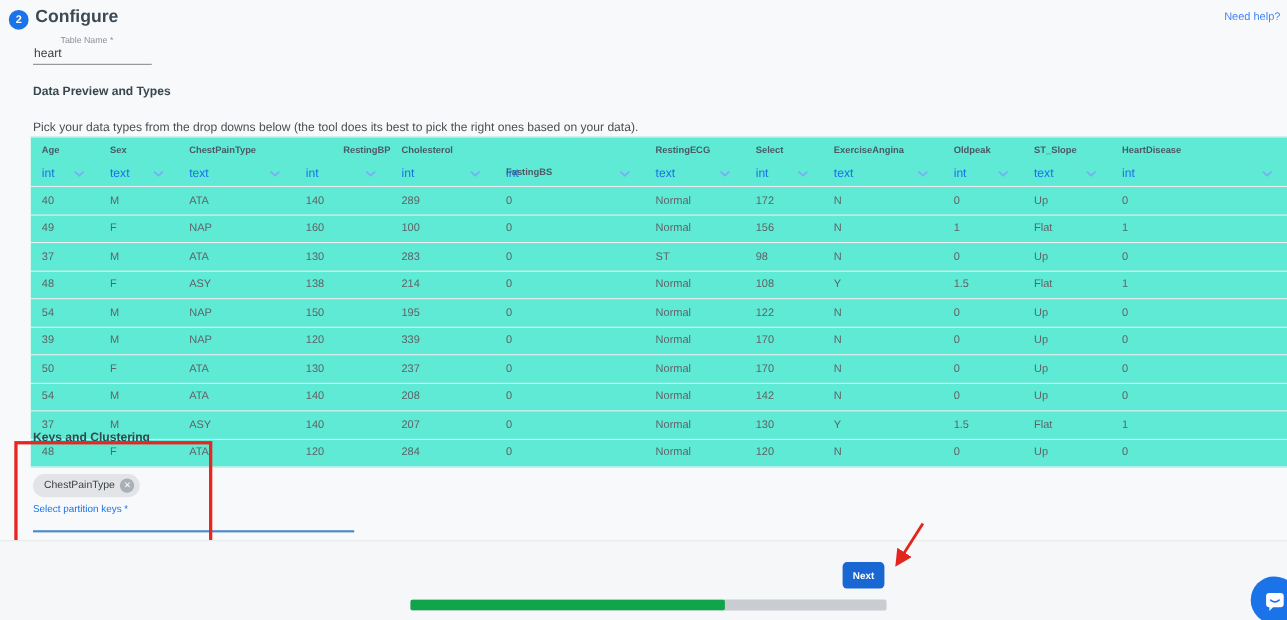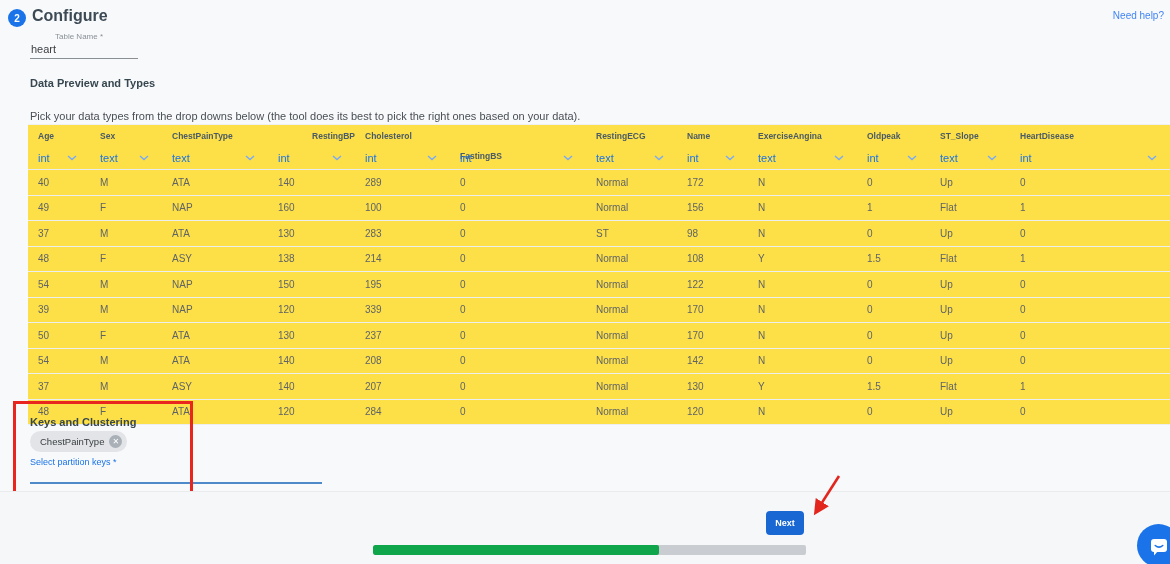--- a/index.html
+++ b/index.html
@@ -15,32 +15,32 @@
   
   .field-label{position:absolute;left:31px;top:32px;font-size:8px;color:#8a9096;margin-left:24px;}
   .field-value{position:absolute;left:31px;top:43px;font-size:11px;color:#3c4043;}
   .field-underline{position:absolute;left:30px;top:58px;width:108px;height:1px;background:#8a8f94;}
 
   .section-heading{font-size:11px;font-weight:bold;color:#37474f;}
   .preview-heading{position:absolute;left:30px;top:77px;}
   .instruction{position:absolute;left:30px;top:110px;font-size:11px;color:#4a4f55;}
 
   
-  .dtable{position:absolute;left:28px;top:124px;width:1142px;background:#fde047;border-top:1px solid #eef0f2;}
+  .dtable{position:absolute;left:28px;top:124px;width:1142px;background:#5eead4;border-top:1px solid #eef0f2;}
   .thead,.ddrow,.tr{display:flex;}
   .thead{height:21px;align-items:center;}
   .th{box-sizing:border-box;padding-left:10px;font-size:8.5px;font-weight:bold;color:#4a5a66;}
   .ddrow{height:23px;align-items:center;border-bottom:1px solid #e9ebee;}
   .dd{box-sizing:border-box;padding-left:10px;padding-right:13px;display:flex;align-items:center;justify-content:space-between;cursor:pointer;}
   .ddv{font-size:11px;color:#1a73e8;}
   .tr{height:24.5px;align-items:center;border-bottom:1px solid #eceef0;}
   .td{box-sizing:border-box;padding-left:10px;font-size:10px;color:#5f6368;}
 
   
-  .keys-heading{position:absolute;left:30px;top:416px;}
+  .keys-heading{position:absolute;left:30px;top:392px;}
   .chip{position:absolute;left:30px;top:431px;height:21px;background:#e2e4e7;border-radius:11px;
     display:inline-flex;align-items:center;padding:0 5px 0 10px;}
   .chip-label{font-size:9.5px;color:#3c4043;margin-right:5px;}
   .chip-close{width:13px;height:13px;border-radius:50%;background:#a9b0b7;color:#fff;font-size:8px;
     display:flex;align-items:center;justify-content:center;cursor:pointer;}
   .select-keys-label{position:absolute;left:30px;top:457px;font-size:9px;color:#1a73e8;}
   .keys-underline{position:absolute;left:30px;top:482px;width:292px;height:1.5px;background:#4e8ac9;}
 
   
   .annotation-box{position:absolute;left:13px;top:401px;width:174px;height:90px;border:3px solid #e8251f;}
@@ -75,21 +75,21 @@
 
   <div class="dtable">
     <div class="thead">
         <div class="th" style="width: 62px;">Age</div>
         <div class="th" style="width: 72px;">Sex</div>
         <div class="th" style="width: 106px;">ChestPainType</div>
         <div class="th" style="width: 87px; text-align: right;">RestingBP</div>
         <div class="th" style="width: 95px;">Cholesterol</div>
         <div class="th" style="width: 136px; margin-top: 40px;">FastingBS</div>
         <div class="th" style="width: 91px;">RestingECG</div>
-        <div class="th" style="width: 71px;">Name</div>
+        <div class="th" style="width: 71px;">Select</div>
         <div class="th" style="width: 109px;">ExerciseAngina</div>
         <div class="th" style="width: 73px;">Oldpeak</div>
         <div class="th" style="width: 80px;">ST_Slope</div>
         <div class="th" style="width: 160px;">HeartDisease</div>
       </div>
     <div class="ddrow">
         <div class="dd" style="width: 62px;">
           <span class="ddv">int</span>
           <svg width="10" height="6" viewBox="0 0 10 6">
             <polyline points="1,1 5,4.6 9,1" fill="none" stroke="#7baaf7" stroke-width="1.5"></polyline>

